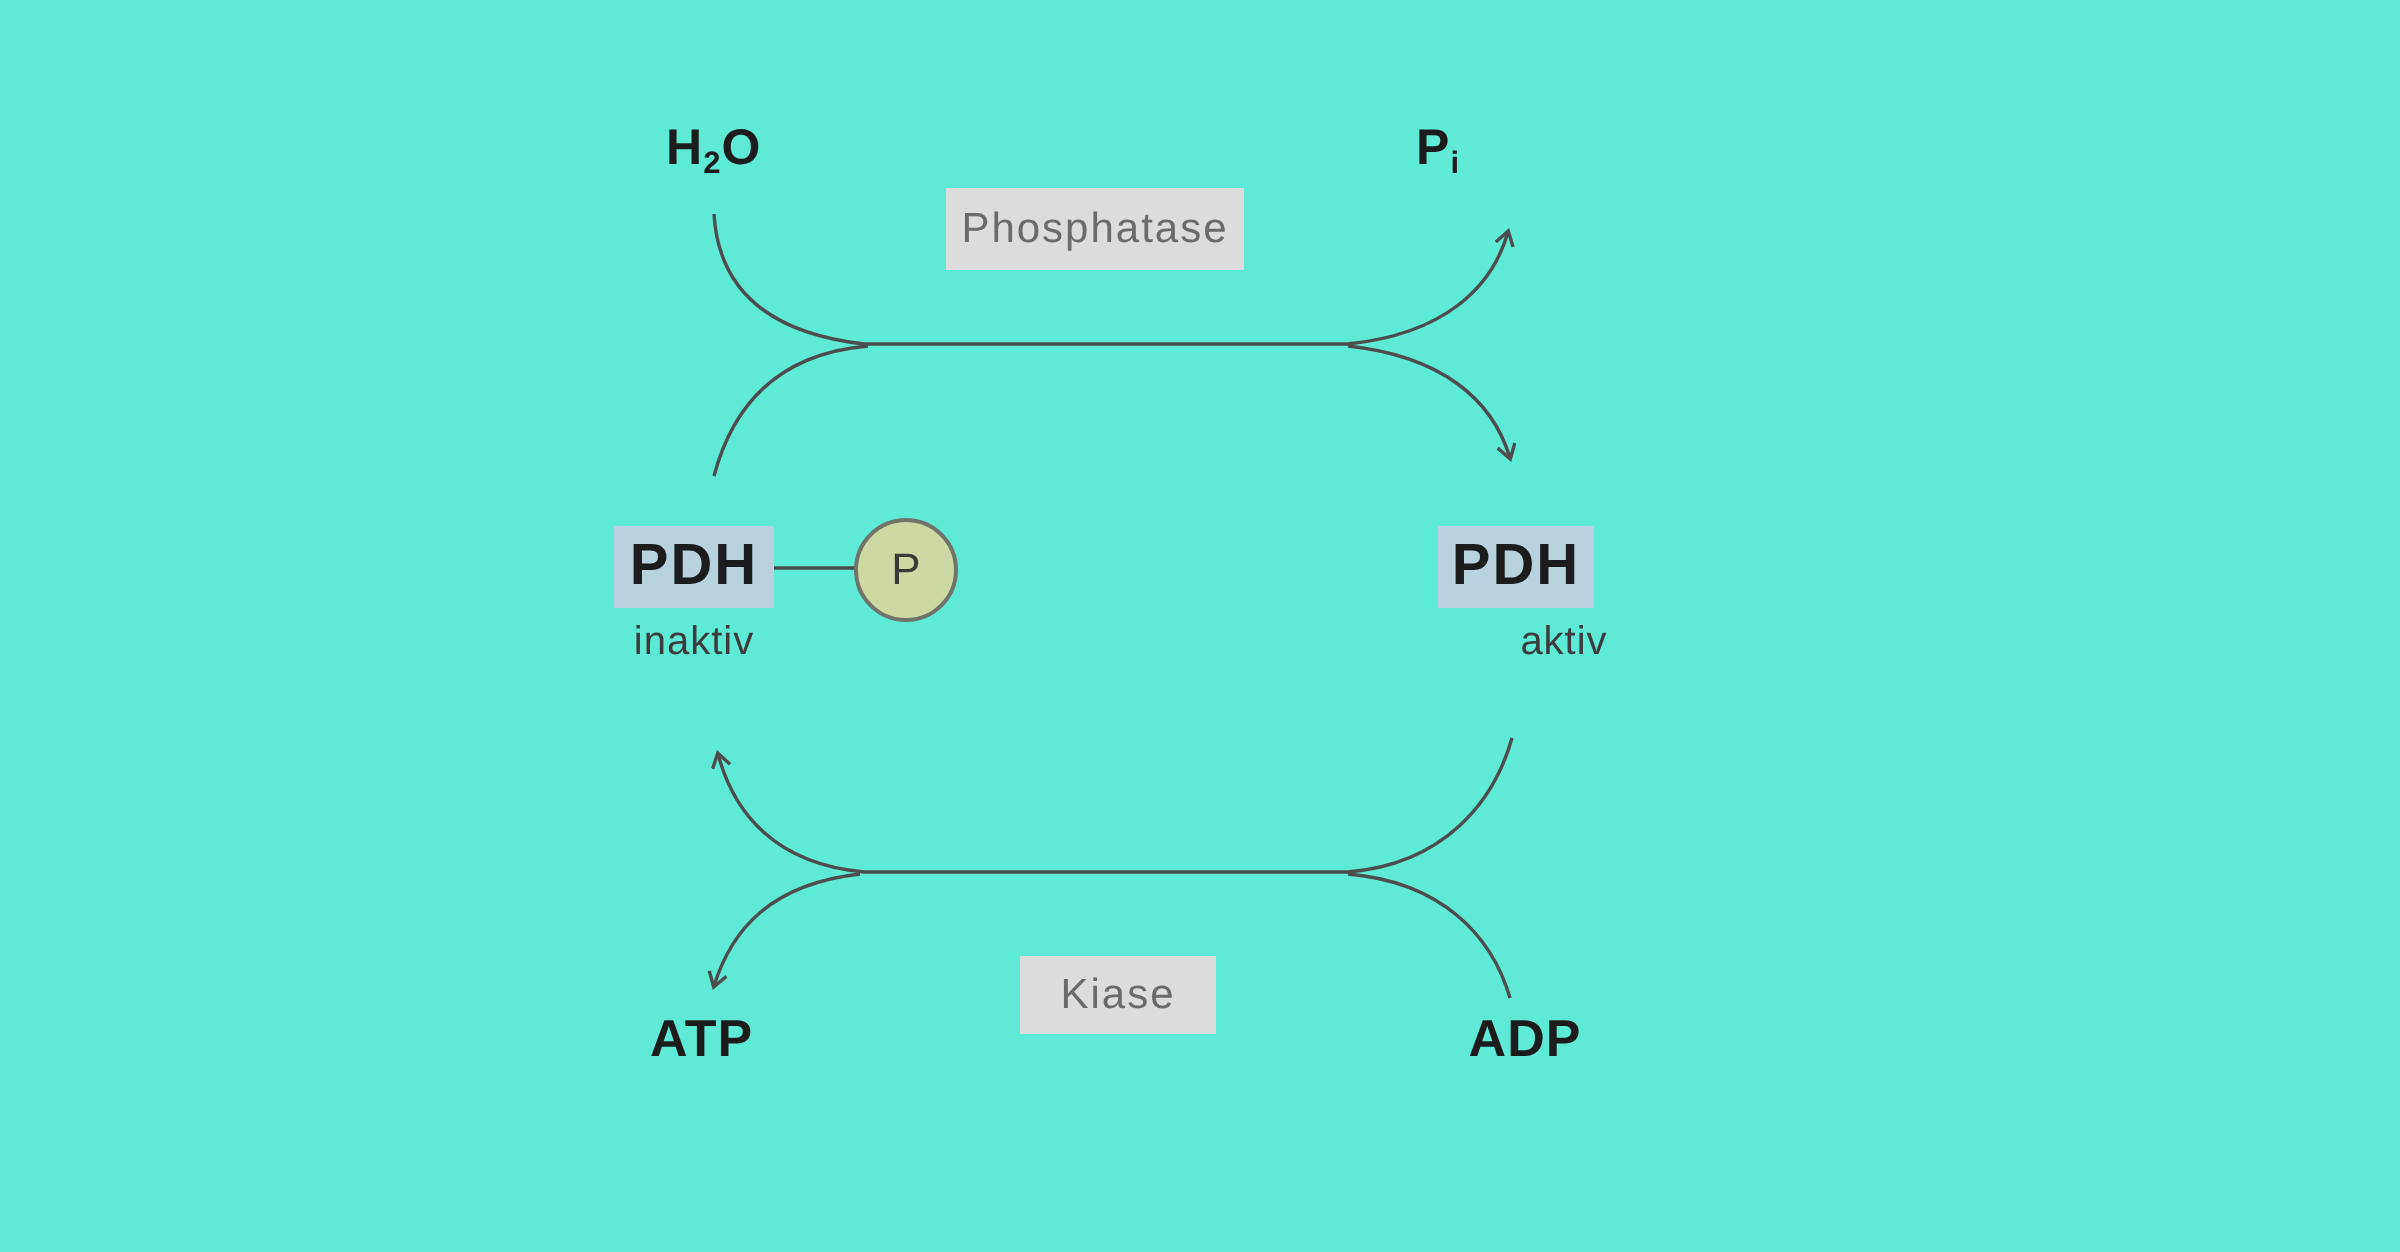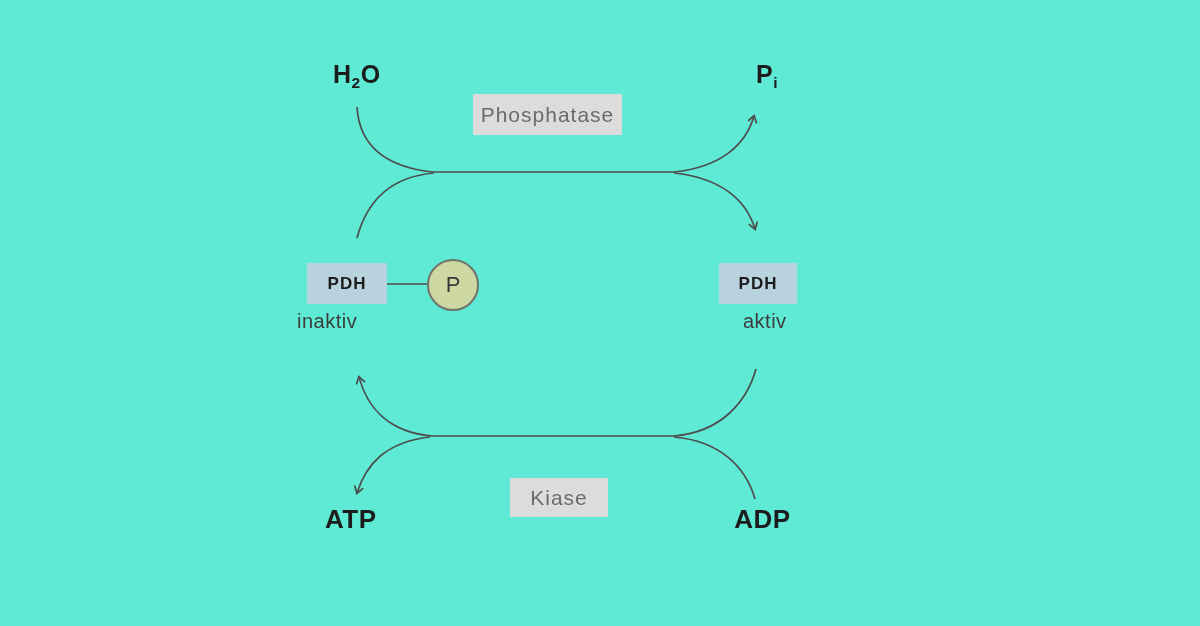--- a/index.html
+++ b/index.html
@@ -23,41 +23,41 @@
   }
   .arrows{position:absolute;left:0;top:0;width:1200px;height:626px;}
   .arrows path,.arrows line{fill:none;stroke:var(--arrow);stroke-width:1.7;}
   .lbl{position:absolute;color:var(--text);white-space:nowrap;}
   .molecule{font-weight:bold;font-size:25px;letter-spacing:0.5px;}
   .sub{font-size:0.62em;vertical-align:-0.3em;font-weight:bold;}
   .pdh-box{
     position:absolute;width:80px;height:41px;
     background:var(--pdh-box);
     display:flex;align-items:center;justify-content:center;
-    font-weight:bold;font-size:17px;letter-spacing:1px;color:var(--text);
+    font-weight:bold;font-size:29px;letter-spacing:1px;color:var(--text);
   }
   .state-label{
     position:absolute;font-size:20px;color:var(--state-text);
-    letter-spacing:0.5px;
+    text-align:center;letter-spacing:0.5px;
   }
   .enzyme-box{
     position:absolute;background:var(--enzyme-box);
     display:flex;align-items:center;justify-content:center;
     font-size:21px;color:var(--enzyme-text);letter-spacing:1px;
   }
   .phosphate{
     position:absolute;left:427px;top:259px;width:52px;height:52px;
     background:var(--phosphate-circle);
     border:2px solid var(--phosphate-border);
     border-radius:50%;
     display:flex;align-items:center;justify-content:center;
     font-size:22px;color:#3a3a3a;
   }
   .h2o{left:333px;top:60px;}
-  .pi{left:756px;top:60px;}
+  .pi{left:708px;top:60px;}
   .atp{left:325px;top:504px;width:95px;font-size:26px;}
   .adp{left:725px;top:504px;width:75px;text-align:center;font-size:26px;}
   .pdh-inactive-box{left:307px;top:263px;}
   .pdh-active-box{left:719px;top:263px;width:78px;}
   .inaktiv{left:297px;top:310px;width:100px;}
   .aktiv{left:743px;top:310px;width:78px;}
   .phosphatase-box{left:473px;top:94px;width:149px;height:41px;}
   .kinase-box{left:510px;top:478px;width:98px;height:39px;}
 </style>
 </head>

